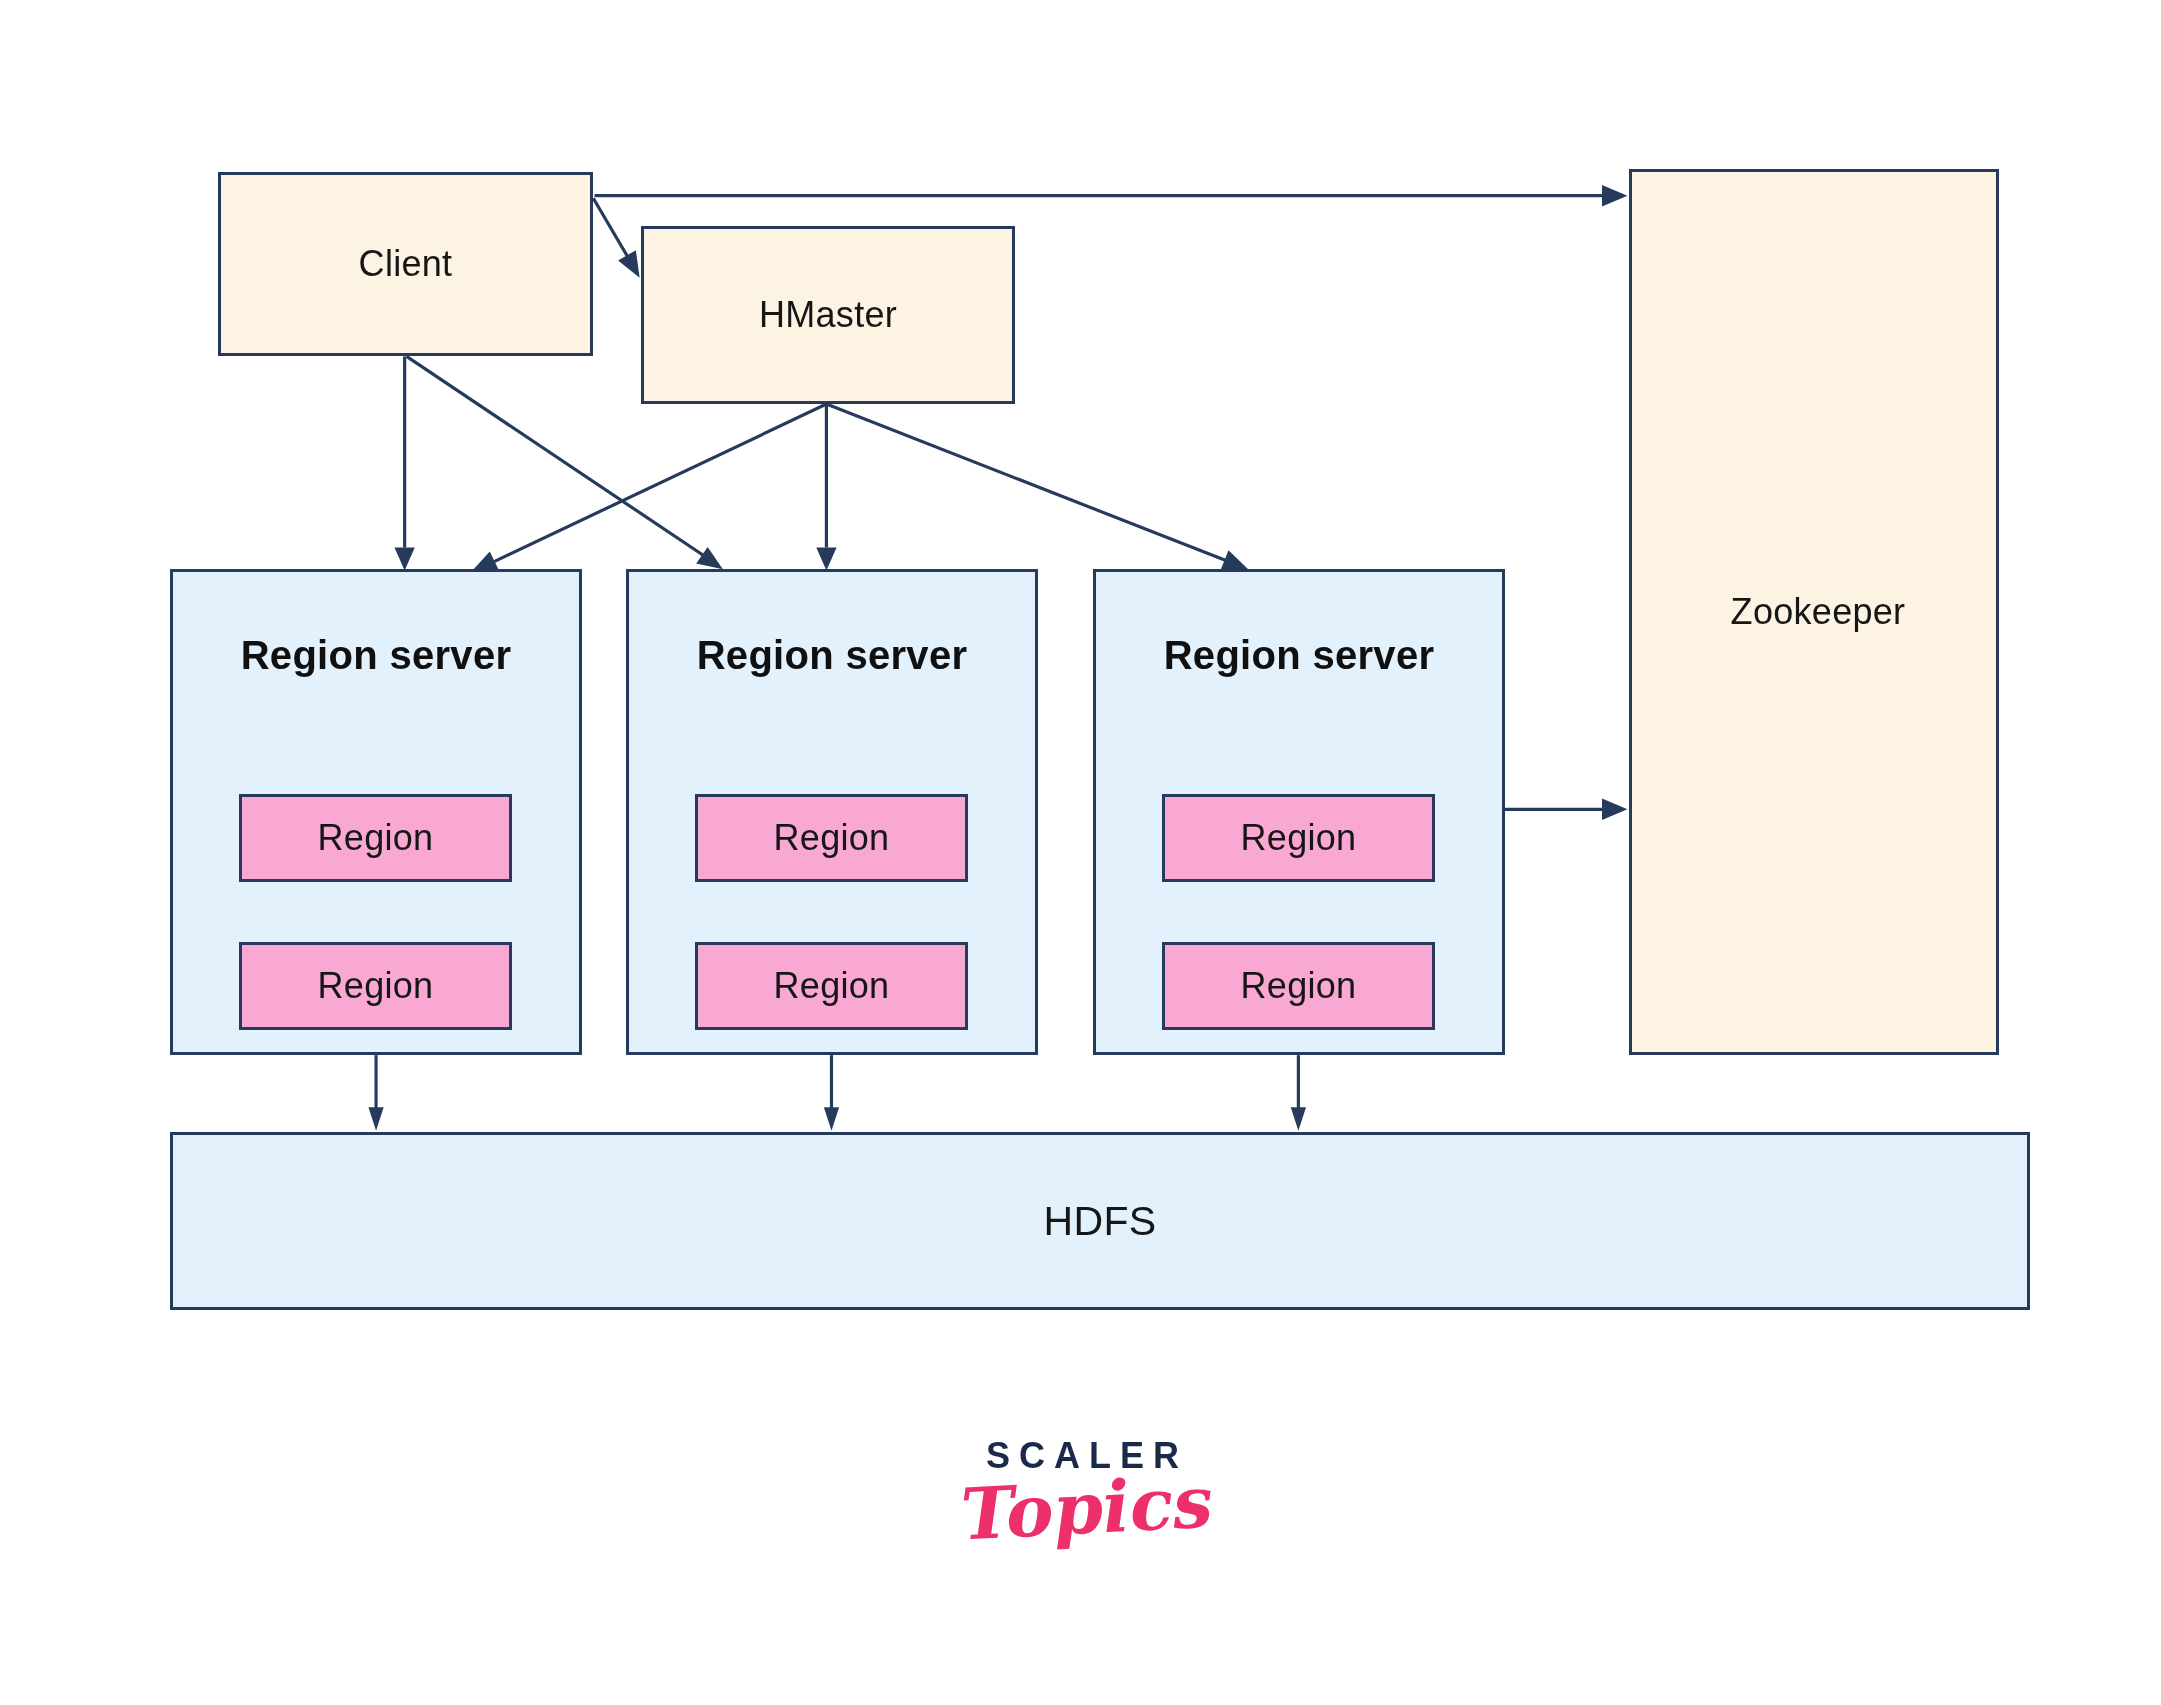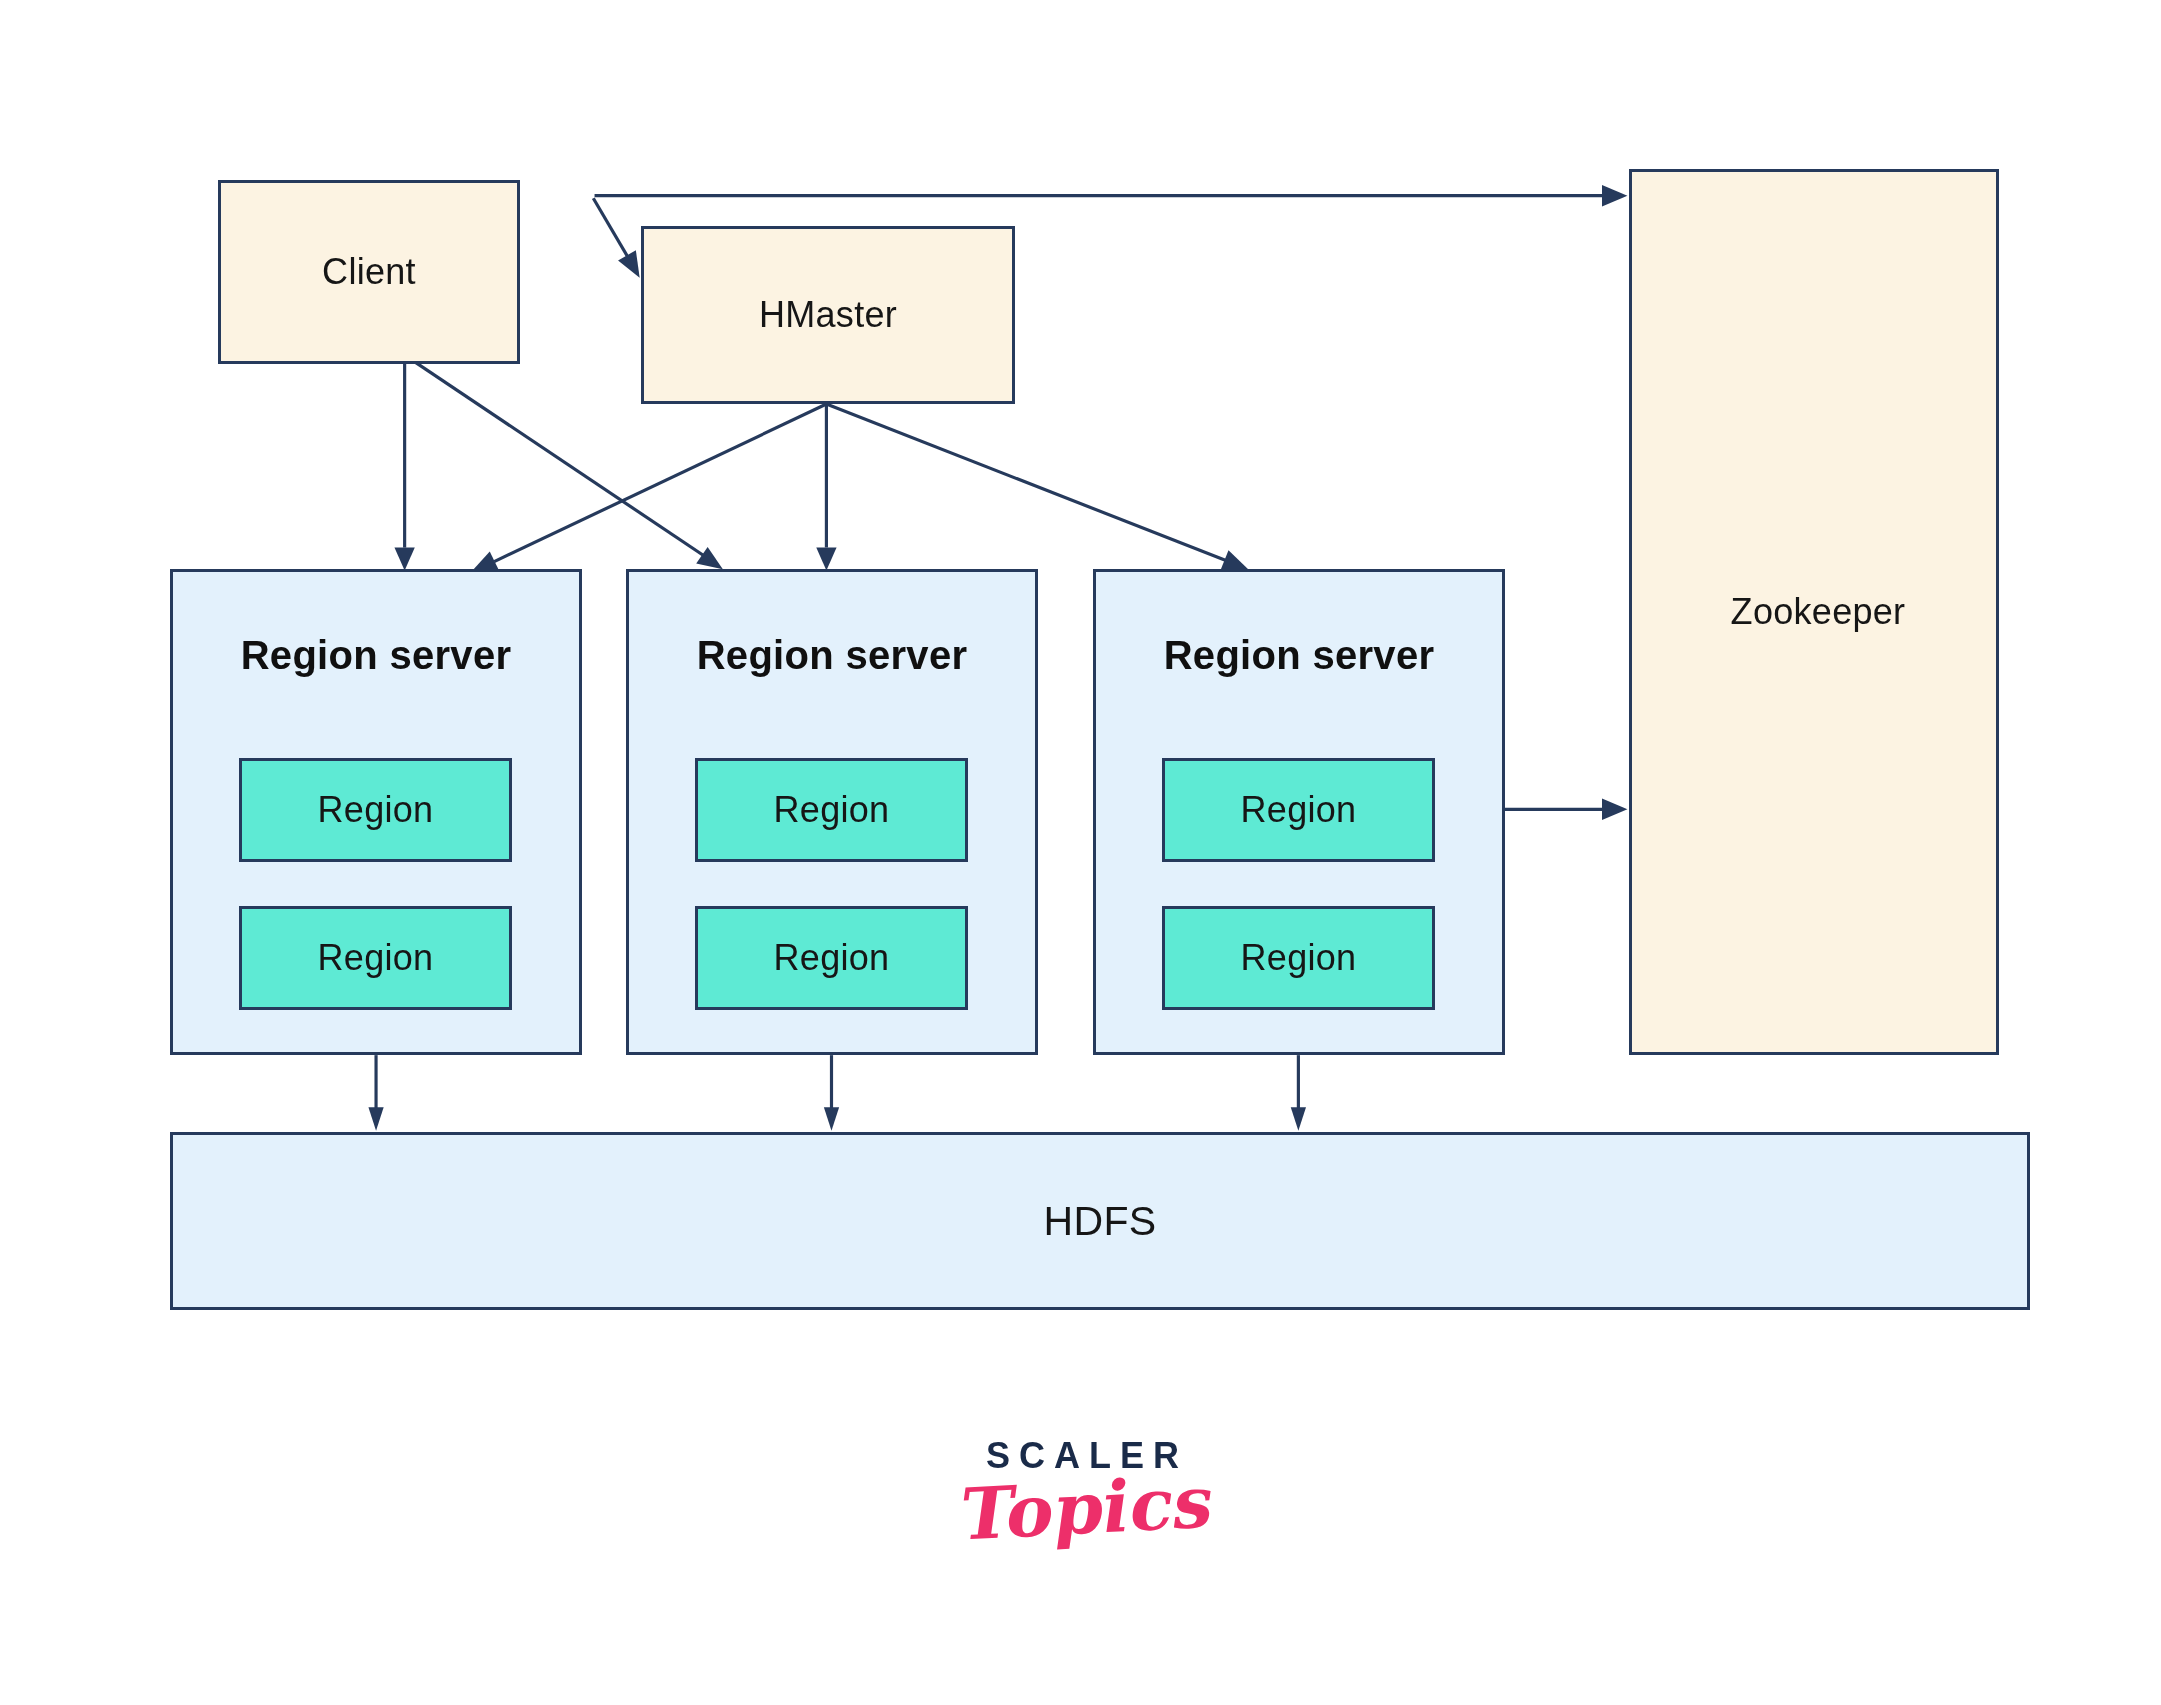--- a/index.html
+++ b/index.html
@@ -36,21 +36,21 @@
   }
   .cream { background: #FCF3E2; }
   .lightblue { background: #E3F1FC; }
 
   .box-label {
     font-size: 36px;
     color: #161616;
     letter-spacing: 0.3px;
   }
 
-  #client-box   { left: 218px;  top: 180px;  width: 302px;  height: 184px; }
+  #client-box   { left: 218px;  top: 172px;  width: 375px;  height: 184px; }
   #hmaster-box  { left: 641px; top: 226px;  width: 374px;  height: 178px; }
   #zookeeper-box{ left: 1629px; top: 169px;  width: 370px;  height: 886px; padding-left: 8px; }
   #hdfs-box     { left: 170px;  top: 1132px; width: 1860px; height: 178px; }
   #hdfs-box .box-label { font-size: 41px; }
 
   .region-server {
     position: absolute;
     top: 569px;
     width: 412px;
     height: 486px;
@@ -68,27 +68,28 @@
     text-align: center;
     font-size: 40px;
     font-weight: 700;
     color: #101010;
     letter-spacing: 0.3px;
   }
   .region {
     position: absolute;
     left: 66px;
     width: 273px;
-    height: 104px;
+    height: 88px;
     box-sizing: border-box;
     border: 3.2px solid #263A5C;
-    background: #5eead4;
+    background: #f9a8d4;
     display: flex;
     align-items: center;
     justify-content: center;
+    margin-top: 36px;
   }
   .region .box-label { font-size: 36px; }
   .region.row1 { top: 186px; }
   .region.row2 { top: 334px; }
 
   #logo {
     position: absolute;
     left: 909px;
     top: 1435px;
     width: 356px;

